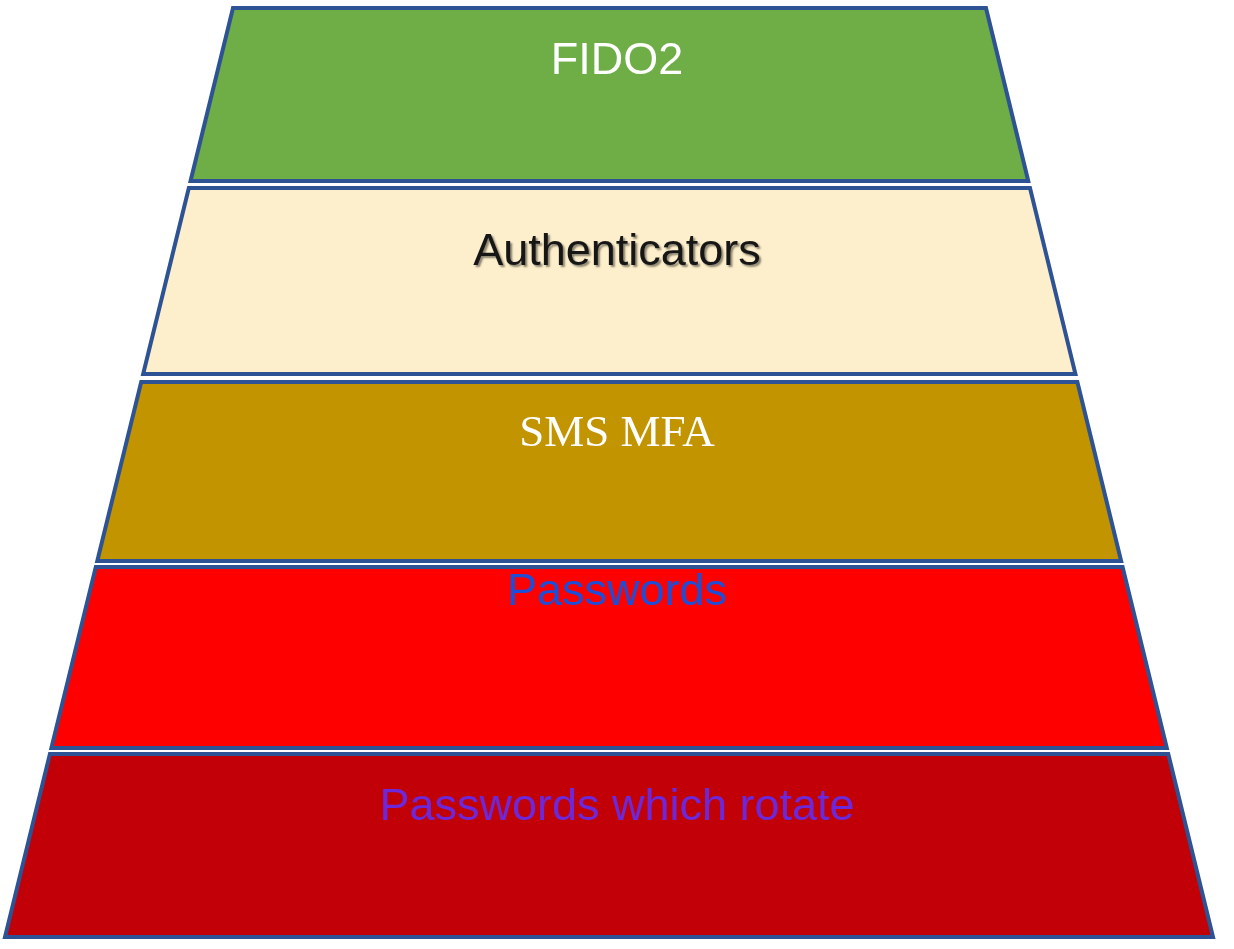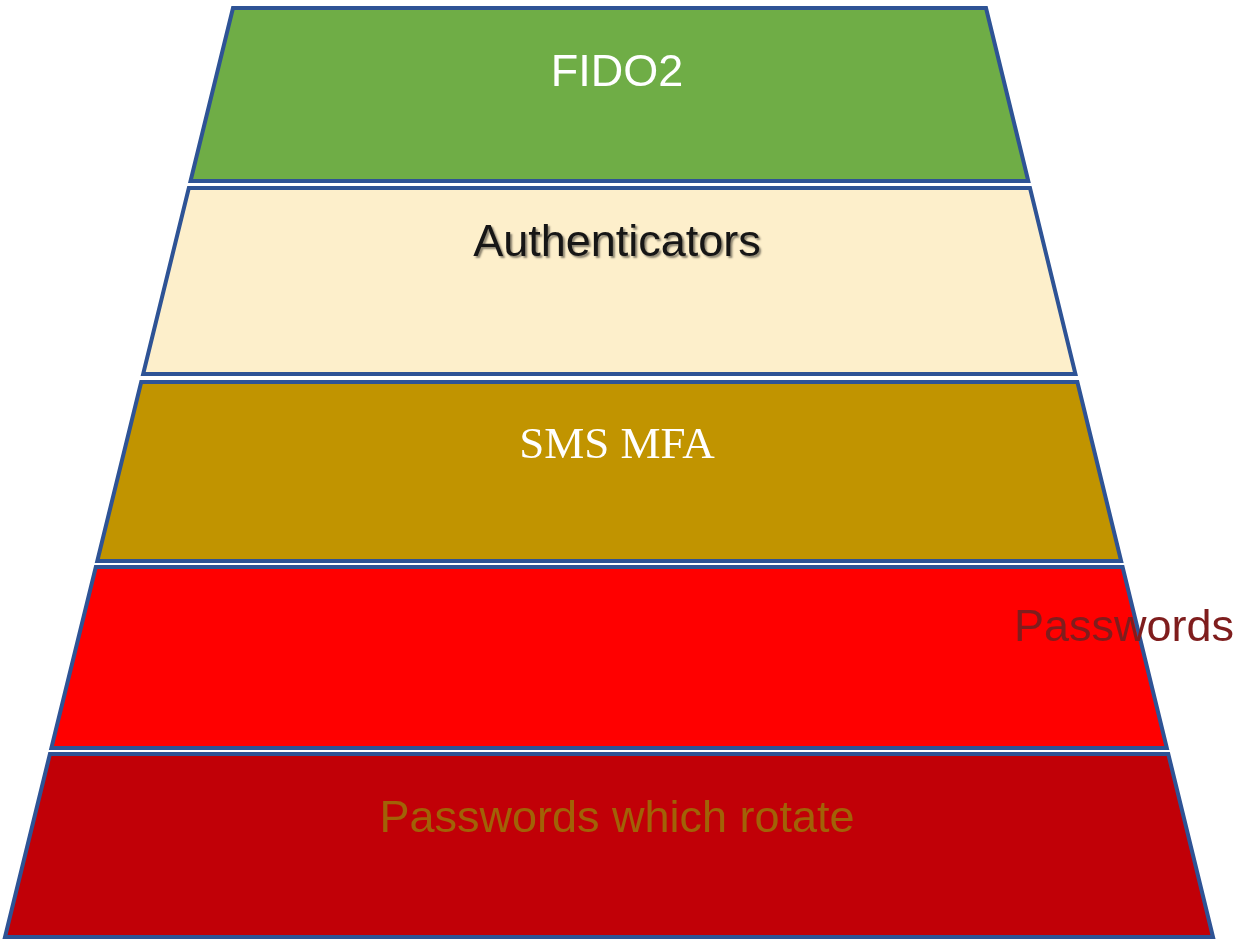--- a/index.html
+++ b/index.html
@@ -30,21 +30,20 @@
     left: 0;
     width: 1234px;
     text-align: center;
     white-space: nowrap;
     pointer-events: none;
     font-family: "Liberation Sans", sans-serif;
     font-weight: 400;
   }
   .label-light {
     color: #ffffff;
-    margin-top: 12px;
   }
   .label-dark {
     color: #161616;
     text-shadow: 2px 2px 2px rgba(0,0,0,0.45);
   }
 </style>
 </head>
 <body>
 
 <div id="stage">
@@ -54,19 +53,19 @@
         <polygon points="233,8 986,8 1028.2723358449946,181 190.54144241119482,181" fill="#6FAD46" stroke="#2E5395" stroke-width="4" stroke-linejoin="miter"></polygon>
         <polygon points="188.82346609257266,188 1029.9827771797632,188 1075.4316469321852,374 143.17438105489774,374" fill="#FDEFCB" stroke="#2E5395" stroke-width="4" stroke-linejoin="miter"></polygon>
         <polygon points="141.21097954790096,382 1077.3864370290635,382 1121.124865446717,561 97.27987082884823,561" fill="#C19400" stroke="#2E5395" stroke-width="4" stroke-linejoin="miter"></polygon>
         <polygon points="95.80731969860065,567 1122.5909580193756,567 1166.8180839612487,748 51.3853606027987,748" fill="#FF0000" stroke="#2E5395" stroke-width="4" stroke-linejoin="miter"></polygon>
         <polygon points="49.91280947255112,754 1168.2841765339074,754 1213,937 5,937" fill="#C10007" stroke="#2E5395" stroke-width="4" stroke-linejoin="miter"></polygon>
       </g>
   </svg>
 
   <div id="band-labels">
       <div class="band-label label-light" style="top: 33px; font-size: 45px; color: rgb(255, 255, 255);">FIDO2</div>
-      <div class="band-label label-dark" style="top: 215px; font-size: 45px; color: rgb(22, 22, 22);">Authenticators</div>
+      <div class="band-label label-dark" style="top: 224px; font-size: 45px; color: rgb(22, 22, 22);">Authenticators</div>
       <div class="band-label label-light" style="top: 405px; font-size: 45px; color: rgb(255, 255, 255); font-family: Liberation Serif, serif;">SMS MFA</div>
-      <div class="band-label label-light" style="top: 588px; font-size: 45px; color: #7f1d1d; text-align: right;">Passwords</div>
-      <div class="band-label label-light" style="top: 779px; font-size: 45px; color: #a16207;">Passwords which rotate</div>
+      <div class="band-label label-light" style="top: 564px; font-size: 45px; color: #1d4ed8;">Passwords</div>
+      <div class="band-label label-light" style="top: 779px; font-size: 45px; color: #6d28d9;">Passwords which rotate</div>
     </div>
 
 </div>
 
 </body></html>

